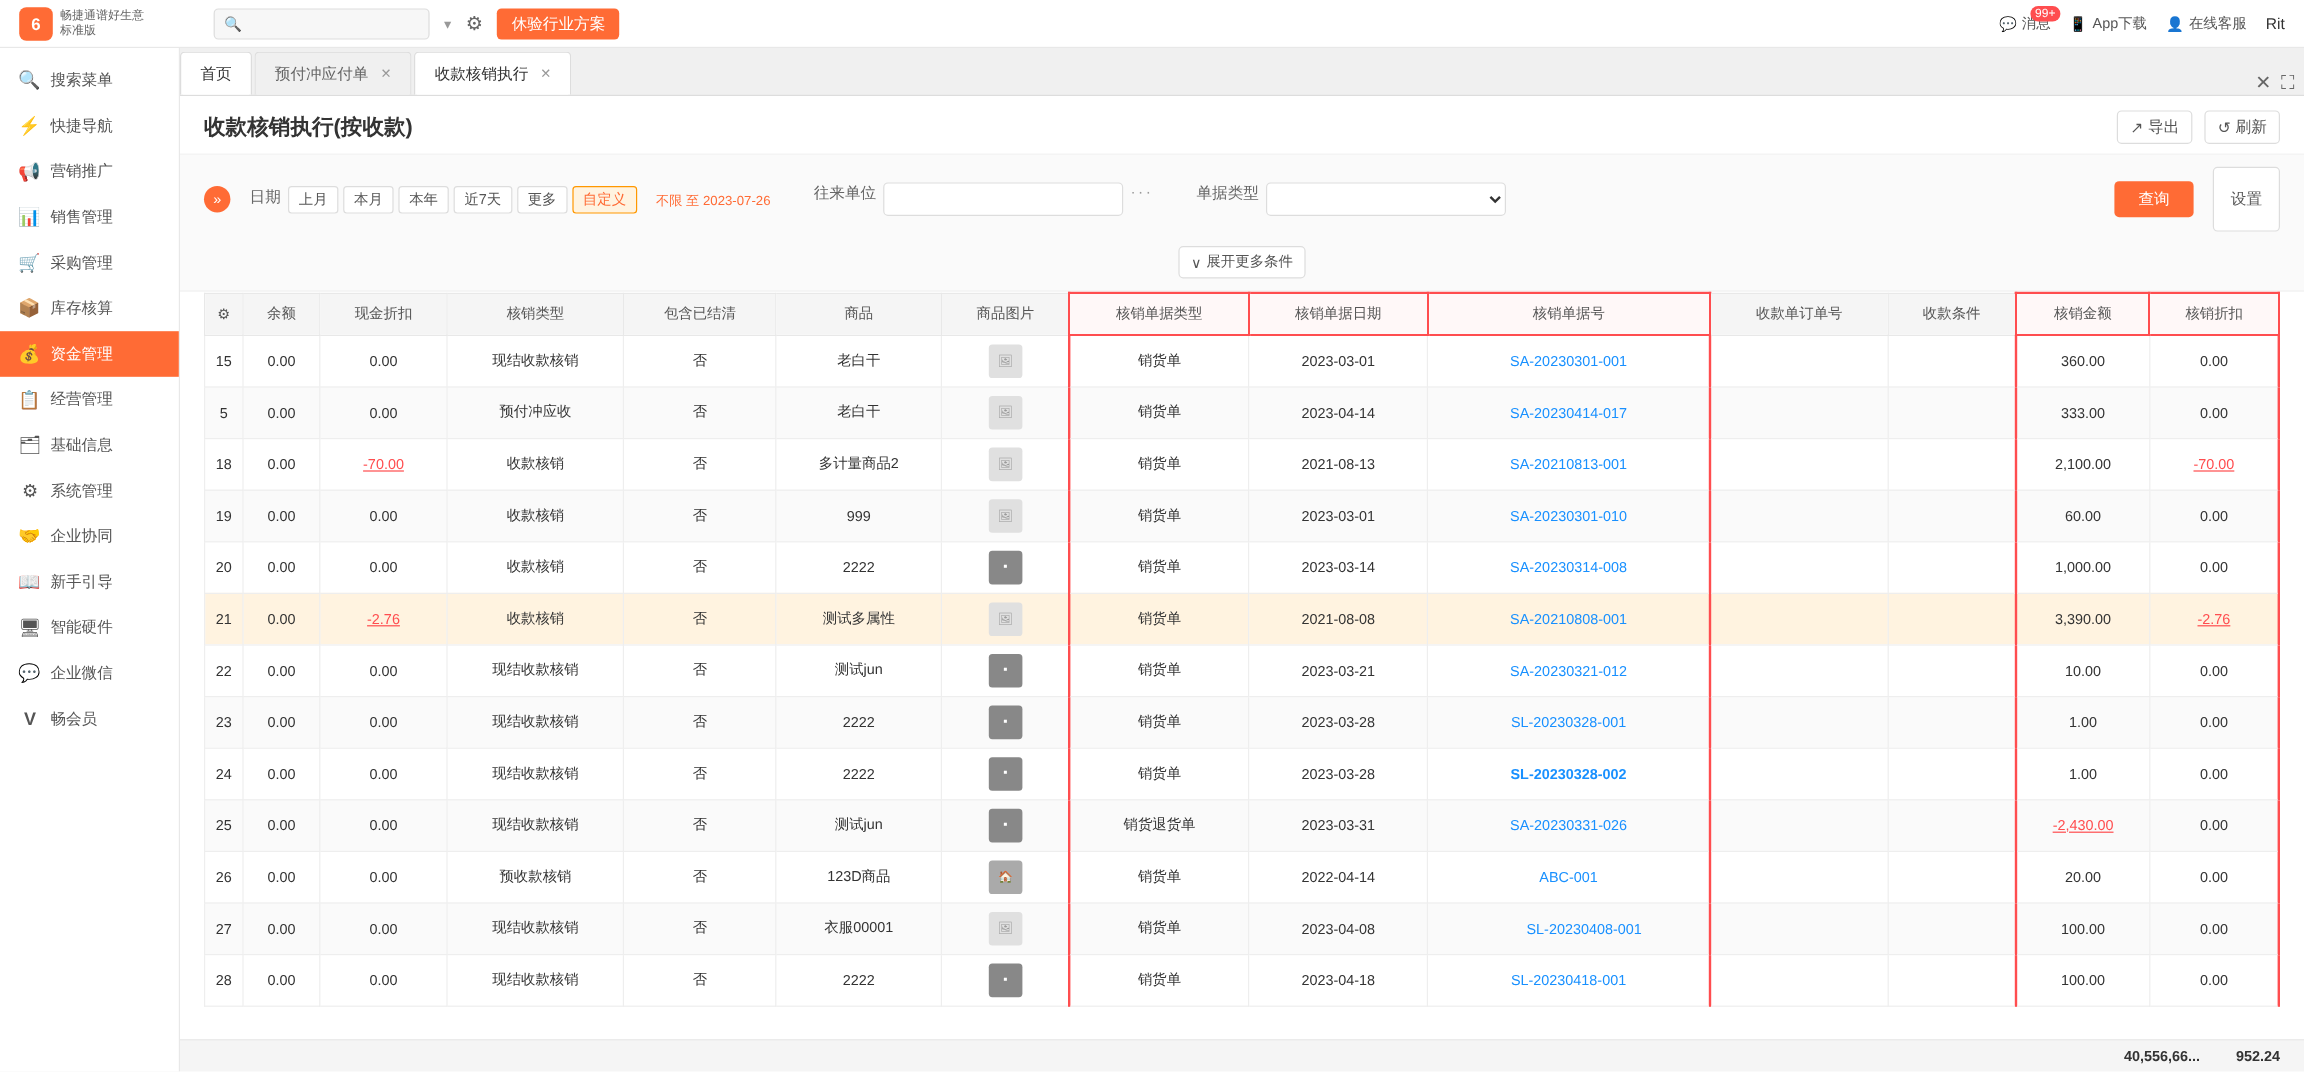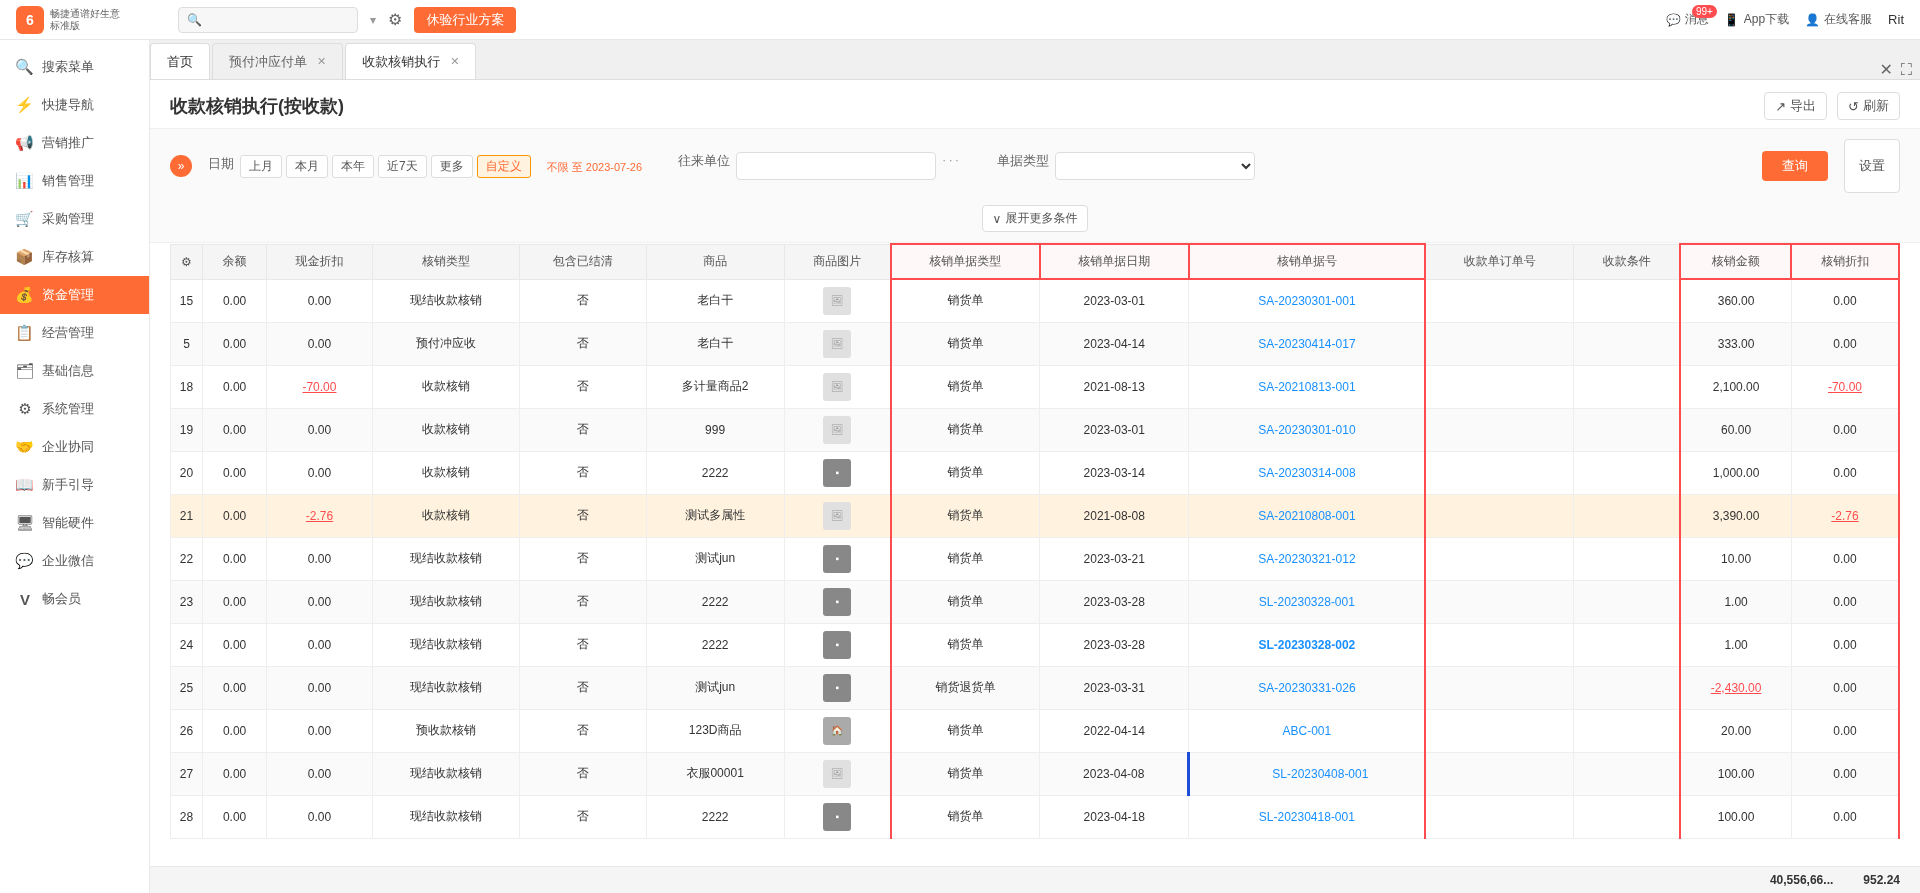--- a/index.html
+++ b/index.html
@@ -464,21 +464,21 @@
               <tr>
     <td>27</td>
     <td>0.00</td>
     <td class="">0.00</td>
     <td>现结收款核销</td>
     <td>否</td>
     <td>衣服00001</td>
     <td><div class="img-placeholder" style="margin:auto;">🖼</div></td>
     <td style="border-left:2px solid #ff4d4f;border-right:1px solid #eee;">销货单</td>
     <td style="border-left:1px solid #eee;border-right:1px solid #eee;">2023-04-08</td>
-    <td class="link-cell" style="border-left:3px solid #1d4ed8;border-right:2px solid #ff4d4f;padding-left:32px;">SL-20230408-001</td>
+    <td class="link-cell" style="border-left:1px solid #1d4ed8;border-right:2px solid #ff4d4f;padding-left:32px;">SL-20230408-001</td>
     <td></td>
     <td></td>
     <td class="" style="border-left:2px solid #ff4d4f;border-right:1px solid #eee;">100.00</td>
     <td class="" style="border-left:1px solid #eee;border-right:2px solid #ff4d4f;">0.00</td>
   </tr>
               <tr>
     <td>28</td>
     <td>0.00</td>
     <td class="">0.00</td>
     <td>现结收款核销</td>

